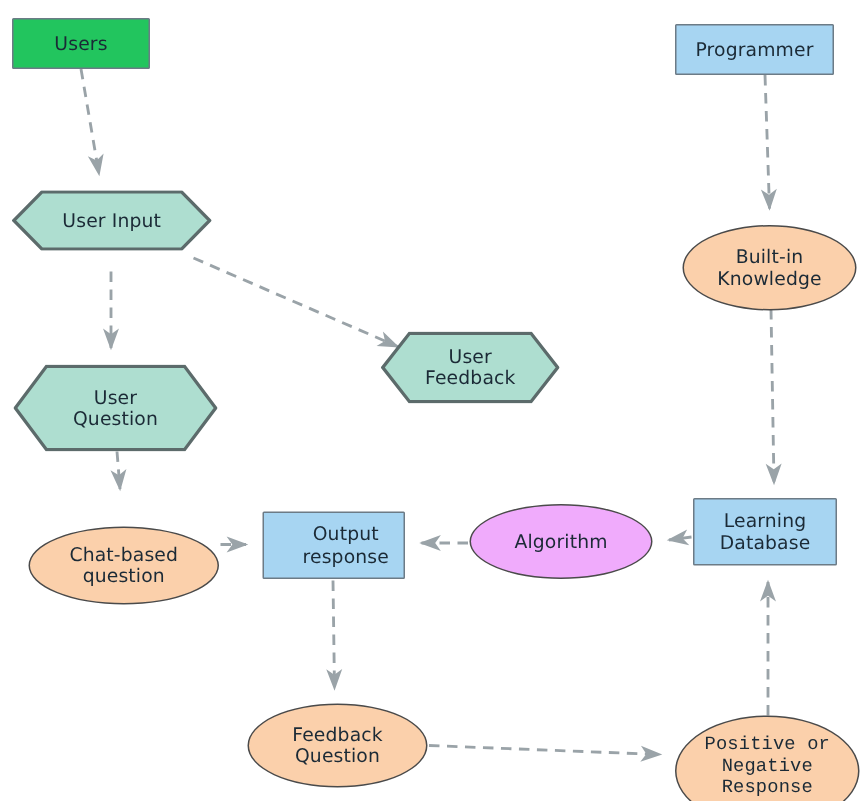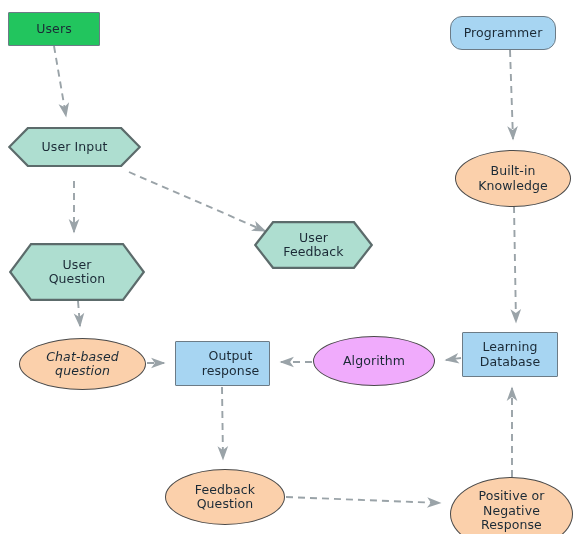--- a/index.html
+++ b/index.html
@@ -113,21 +113,21 @@
     </div>
 
     <div class="node node-hex" style="left:9px; top:243px; width:136px; height:58px;">
       <svg class="hex-bg" viewBox="0 0 136 58" preserveAspectRatio="none">
         <polygon points="22,1.2 114,1.2 134.8,29 114,56.8 22,56.8 1.2,29" fill="#aeded0" stroke="#5c6b6b" stroke-width="2.2" vector-effect="non-scaling-stroke"></polygon>
       </svg>
       <span class="node-label">User
 Question</span>
     </div>
 
-    <div class="node node-ellipse" style="left:19px; top:338px; width:127px; height:52px; background:#fbd0ab;font-style:italic;">
+    <div class="node node-ellipse" style="left:19px; top:351px; width:127px; height:52px; background:#fbd0ab;">
       <span class="node-label">Chat-based
 question</span>
     </div>
 
     <div class="node node-rect" style="left:175px; top:341px; width:95px; height:45px; background:#a7d5f2;padding-left:16px;">
       <span class="node-label">Output
 response</span>
     </div>
 
     <div class="node node-ellipse" style="left:313px; top:336px; width:122px; height:50px; background:#f0abfc;">
@@ -140,34 +140,34 @@
     </div>
 
     <div class="node node-hex" style="left:254px; top:221px; width:119px; height:48px;">
       <svg class="hex-bg" viewBox="0 0 119 48" preserveAspectRatio="none">
         <polygon points="19,1.2 100,1.2 117.8,24 100,46.8 19,46.8 1.2,24" fill="#aeded0" stroke="#5c6b6b" stroke-width="2.2" vector-effect="non-scaling-stroke"></polygon>
       </svg>
       <span class="node-label">User
 Feedback</span>
     </div>
 
-    <div class="node node-rect" style="left:450px; top:16px; width:106px; height:34px; background:#a7d5f2;border-radius:12px;">
+    <div class="node node-rect" style="left:450px; top:16px; width:106px; height:34px; background:#a7d5f2;">
       <span class="node-label">Programmer</span>
     </div>
 
     <div class="node node-ellipse" style="left:455px; top:150px; width:116px; height:57px; background:#fbd0ab;">
       <span class="node-label">Built-in
 Knowledge</span>
     </div>
 
     <div class="node node-ellipse" style="left:165px; top:469px; width:120px; height:56px; background:#fbd0ab;">
       <span class="node-label">Feedback
 Question</span>
     </div>
 
     <div class="node node-ellipse" style="left:450px; top:477px; width:123px; height:74px; background:#fbd0ab;">
-      <span class="node-label" style="margin-top:-6px;">Positive or
+      <span class="node-label" style="margin-top:-6px;font-family:Liberation Mono, monospace;">Positive or
 Negative
 Response</span>
     </div>
 
   </div>
 </div>
 
 </body></html>

